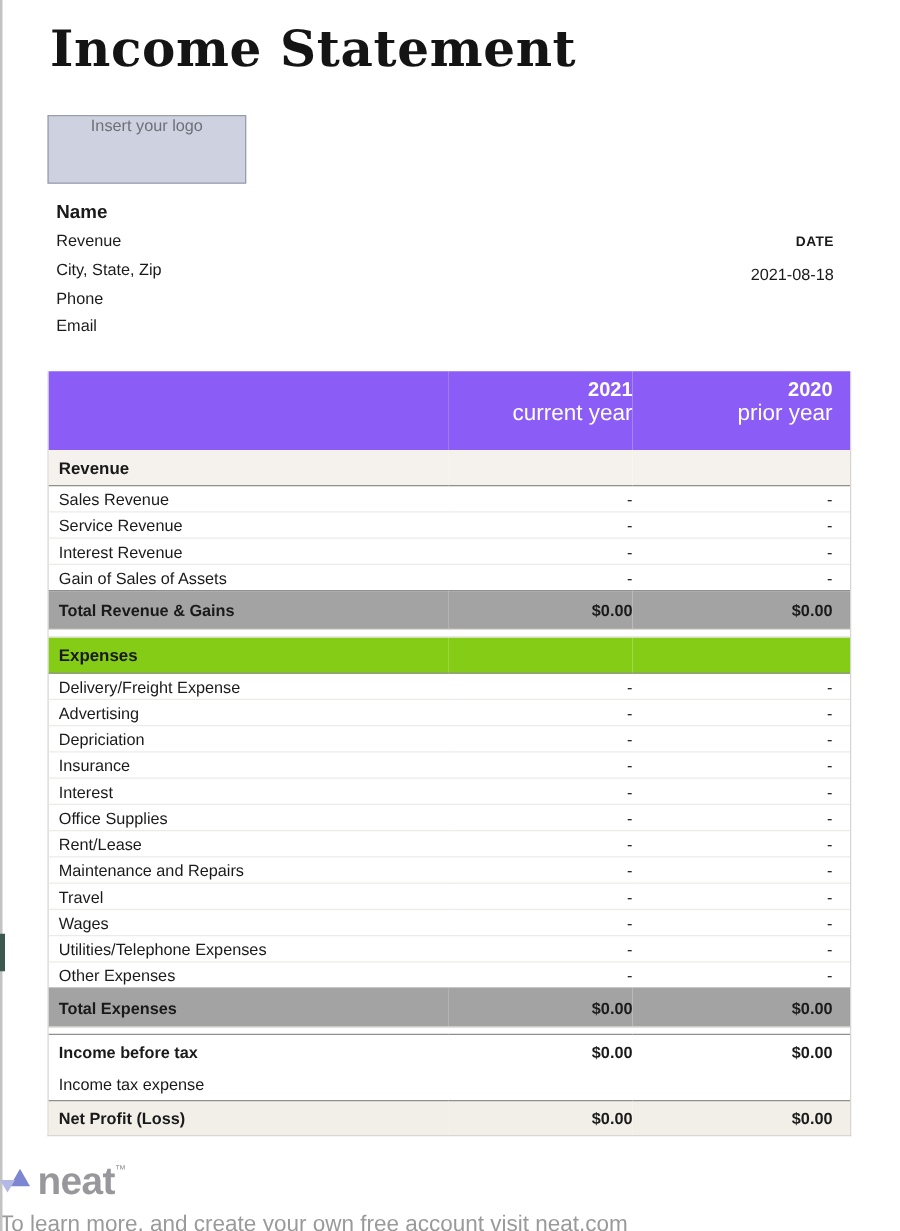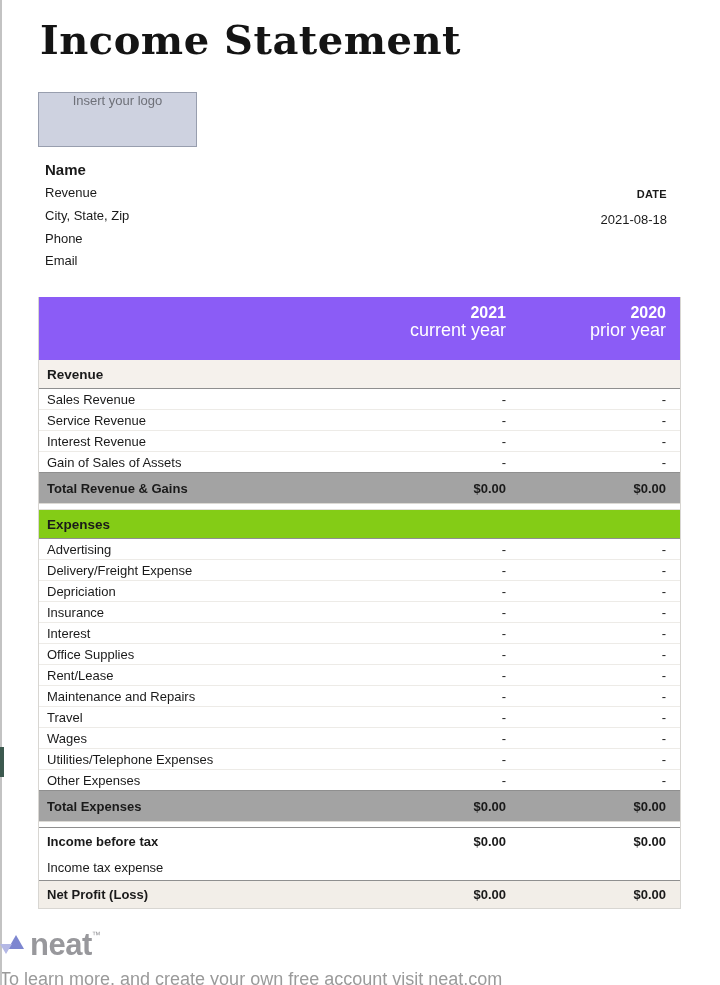--- a/index.html
+++ b/index.html
@@ -154,26 +154,26 @@
       <tr class="spacer">
           <td colspan="3"></td>
         </tr>
 
       <tr class="section-title expenses-title">
         <td class="lbl">Expenses</td>
         <td class="val"></td>
           <td class="val prior"></td>
       </tr>
       <tr class="data-row">
+        <td class="lbl">Delivery/Freight Expense</td>
+        <td class="val">-</td>
+        <td class="val prior">-</td>
+      </tr>
+      <tr class="data-row">
         <td class="lbl">Advertising</td>
-        <td class="val">-</td>
-        <td class="val prior">-</td>
-      </tr>
-      <tr class="data-row">
-        <td class="lbl">Delivery/Freight Expense</td>
         <td class="val">-</td>
         <td class="val prior">-</td>
       </tr>
       <tr class="data-row">
         <td class="lbl">Depriciation</td>
         <td class="val">-</td>
         <td class="val prior">-</td>
       </tr>
       <tr class="data-row">
         <td class="lbl">Insurance</td>

